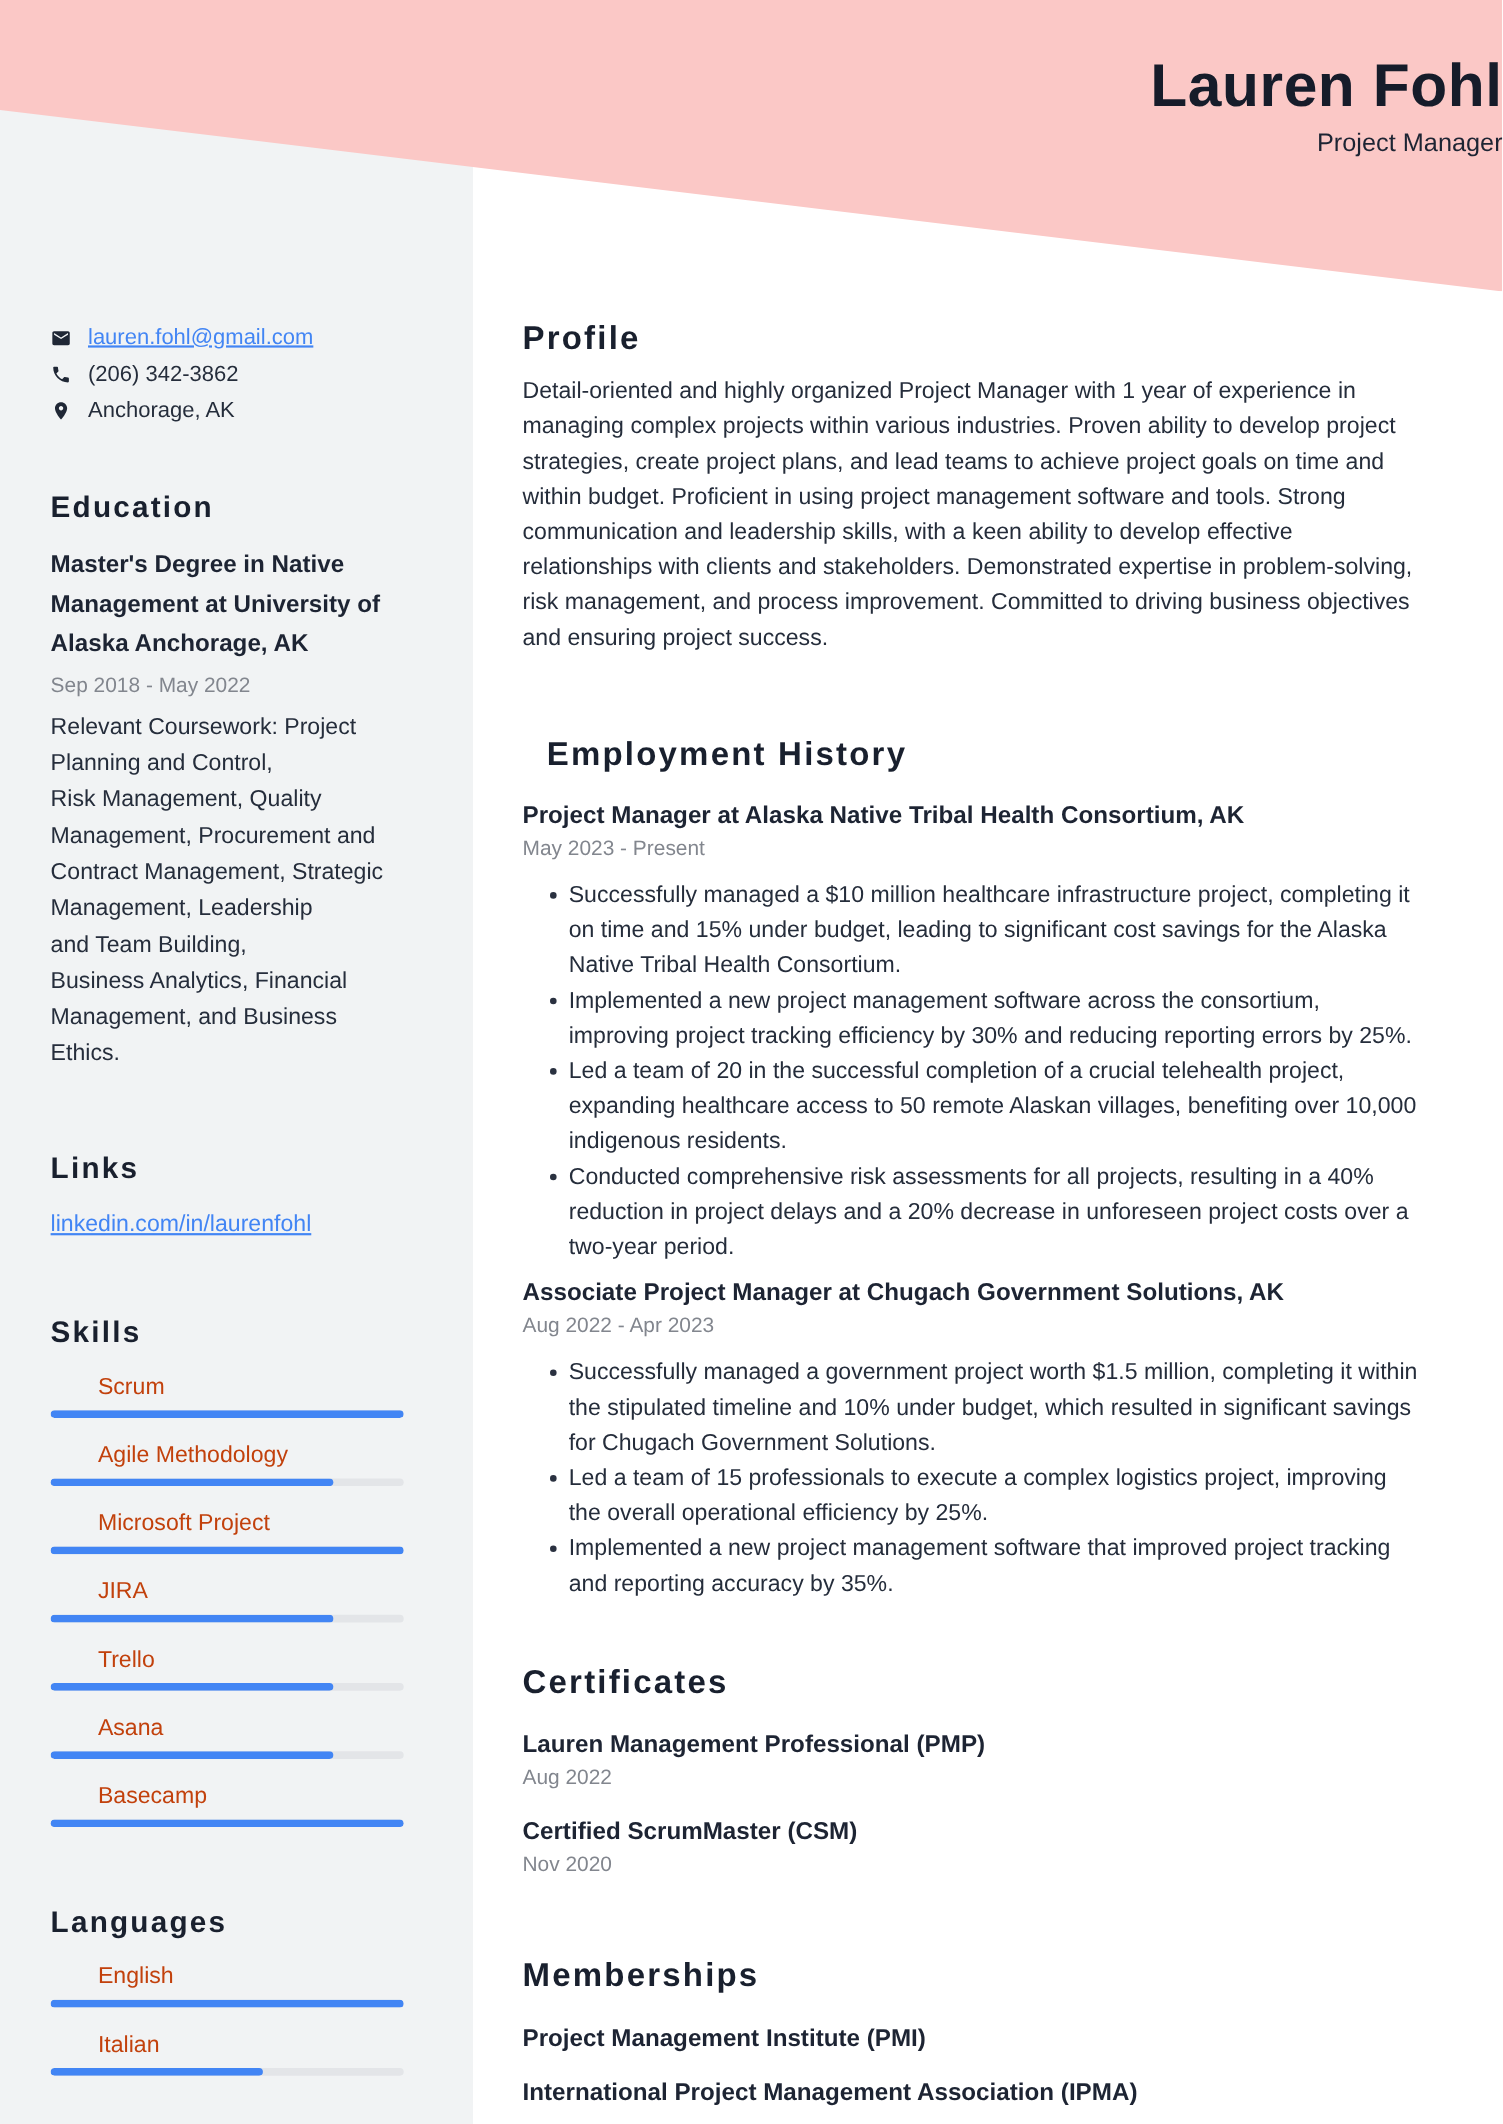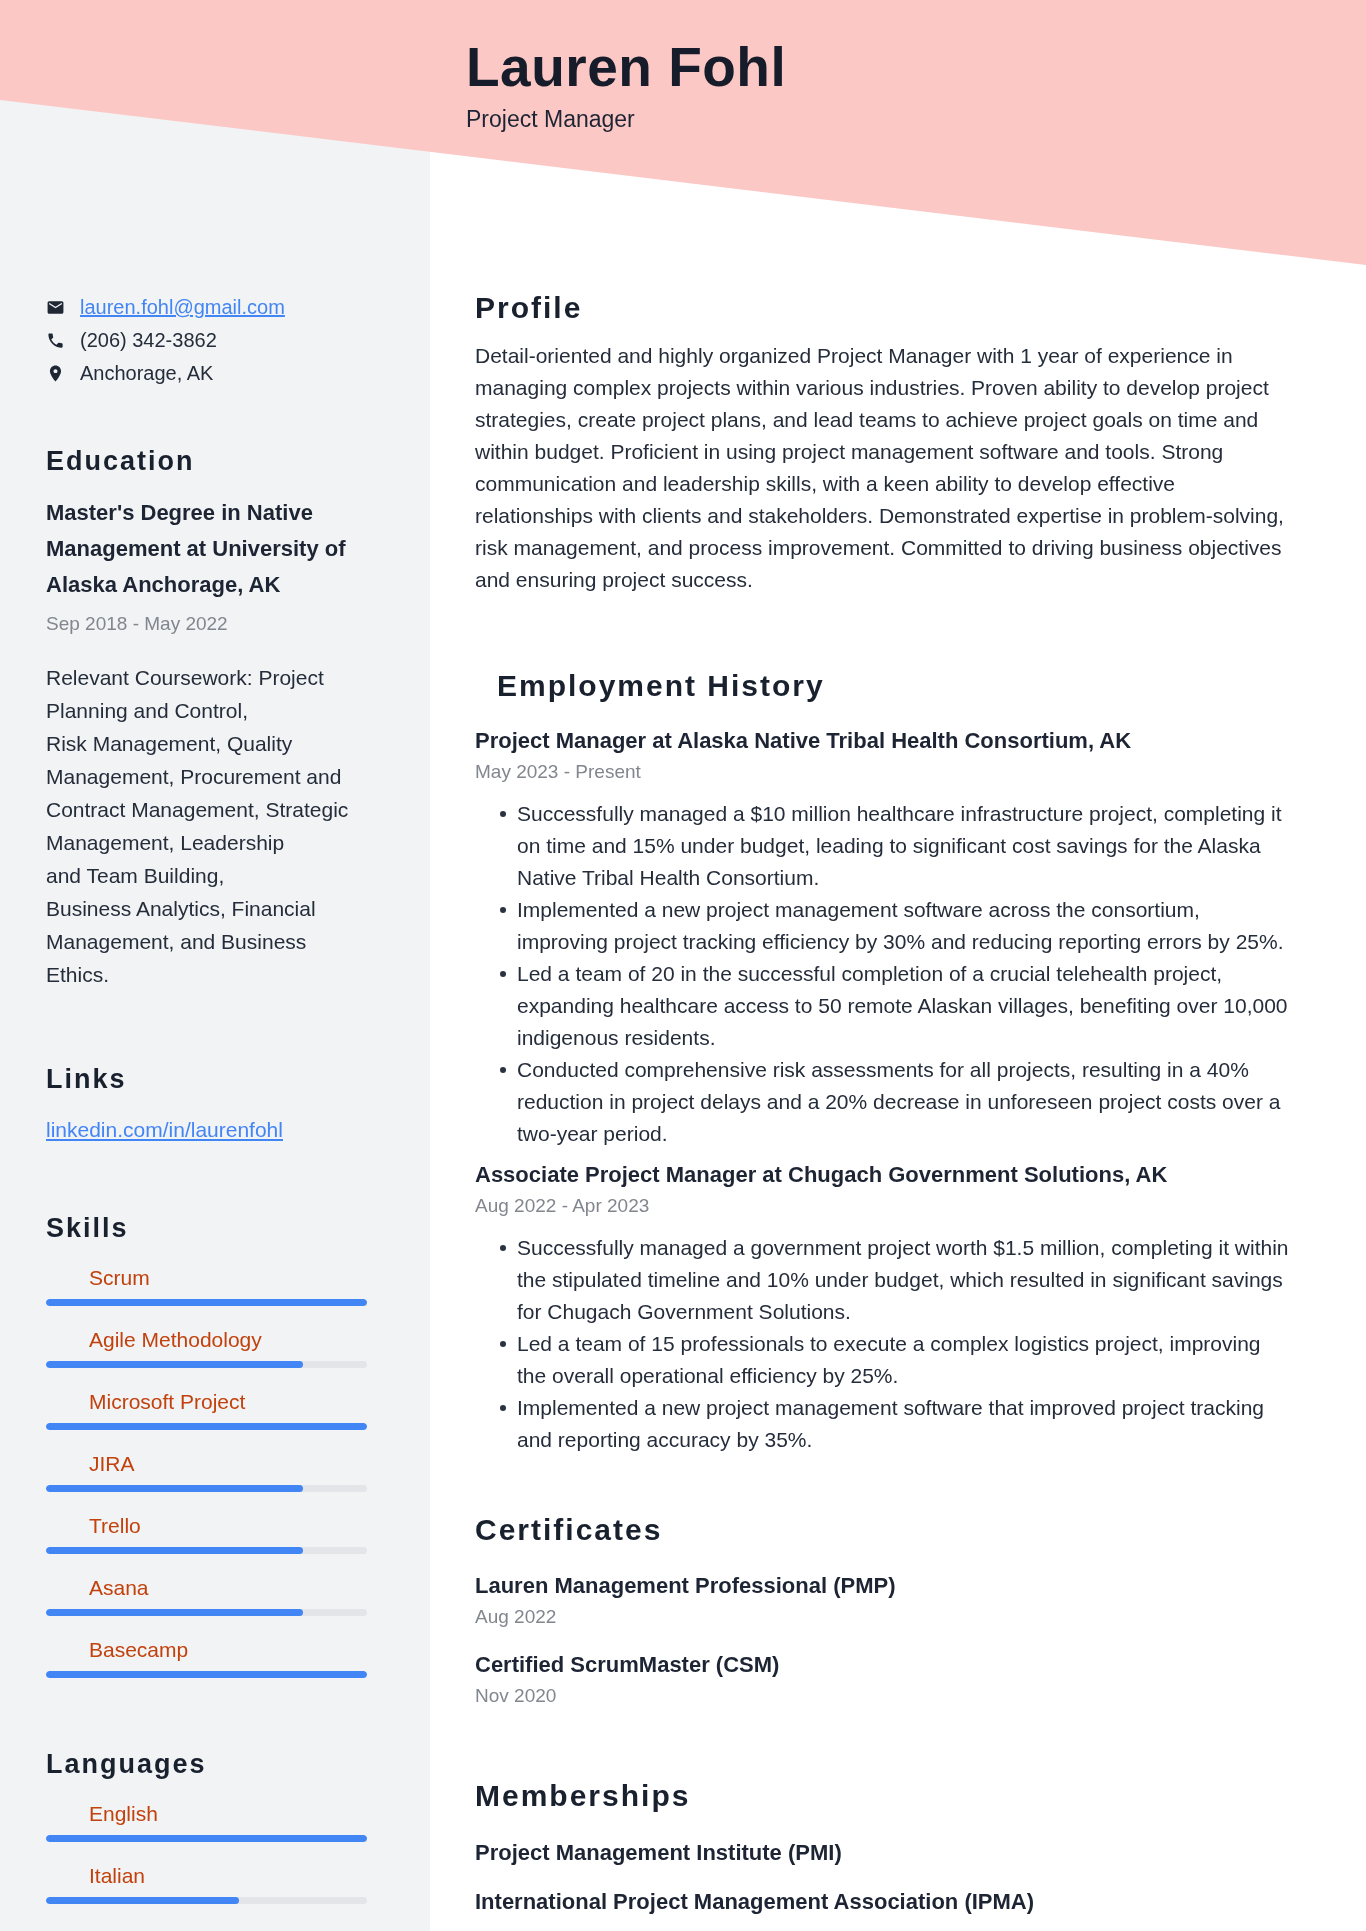--- a/index.html
+++ b/index.html
@@ -3,37 +3,37 @@
 <meta charset="utf-8">
 <style>
   * { margin:0; padding:0; box-sizing:border-box; }
   html,body { background:#ffffff; }
   body { font-family:"Liberation Sans", sans-serif; color:#252d3b; }
   .page { position:relative; width:1366px; height:1931px; background:#ffffff; overflow:hidden; }
 
   
   .pink-banner { position:absolute; left:0; top:0; width:100%; height:265px;
     background:#fbc8c6; clip-path:polygon(0 0, 100% 0, 100% 100%, 0 37.7%); z-index:3; }
-  .header-text { position:absolute; left:466px; right:0; top:40px; text-align:left; z-index:4; }
+  .header-text { position:absolute; left:466px; right:0; top:50px; text-align:right; z-index:4; }
   .name { font-size:55px; line-height:1.0; font-weight:700; color:#161c2a; letter-spacing:0.5px; }
   .job-title-sub { font-size:23px; line-height:1.2; margin-top:11px; color:#1d2433; }
 
   
   .sidebar { position:absolute; left:0; top:0; bottom:0; width:430px; background:#f1f3f4; z-index:1;
     padding:296px 62px 36px 46px; }
   .contact-row { display:flex; align-items:center; gap:15px; margin-bottom:11px; font-size:20px; line-height:22px; }
   .contact-row .cicon { flex:0 0 auto; width:19px; height:19px; color:#1f2735; }
   .contact-row .cicon svg { width:19px; height:19px; display:block; fill:currentColor; }
   a.link { color:#4285f4; text-decoration:underline; }
   .side-heading { font-size:27px; font-weight:700; letter-spacing:2px; color:#19202e; }
   .edu-heading { margin-top:62px; }
   .degree { margin-top:18px; font-size:22px; font-weight:700; line-height:36px; color:#1d2433; white-space:pre-line; }
   .muted { color:#82868e; font-size:19px; line-height:26px; }
   .edu-dates { margin-top:8px; }
-  .coursework { margin-top:24px; font-size:21px; line-height:33px; white-space:pre-line; color:#252d3b; }
+  .coursework { margin-top:7px; font-size:21px; line-height:33px; white-space:pre-line; color:#252d3b; }
   .links-heading { margin-top:73px; }
   .side-link { display:inline-block; margin-top:22px; font-size:21px; line-height:26px; }
   .skills-heading { margin-top:70px; }
   .meter-row { margin-top:21px; }
   .meter-row .meter-label { font-size:21px; line-height:26px; color:#c2410c;margin-left:43px; }
   .bar-track { margin-top:8px; width:321px; height:7px; border-radius:4px; background:#e3e5e8; overflow:hidden; }
   .bar-fill { height:100%; border-radius:4px; background:#4285f4; }
   .lang-heading { margin-top:71px; }
 
   

